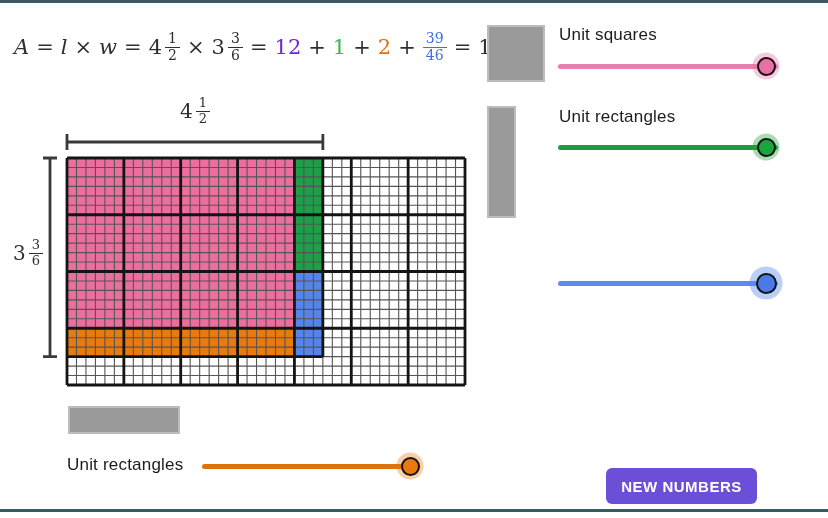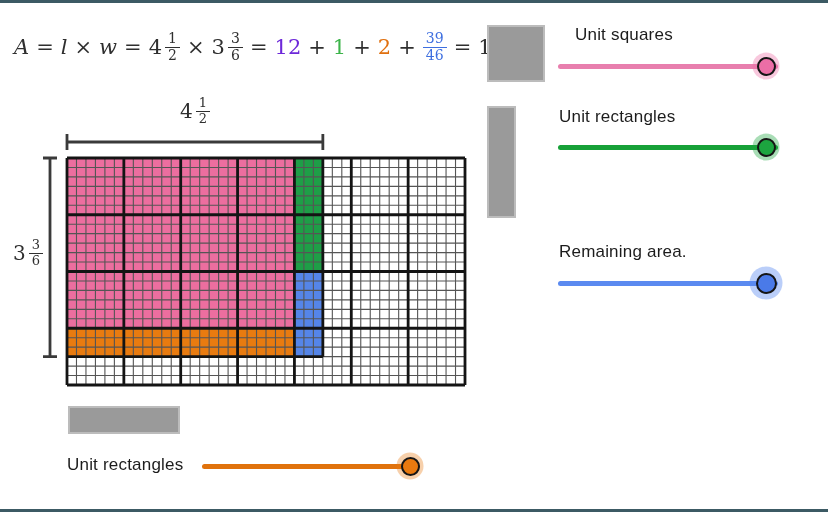--- a/index.html
+++ b/index.html
@@ -42,21 +42,21 @@
   }
 
   
   .swatch { position:absolute; background:var(--swatch,#9a9a9a); border:2px solid var(--swatch-border,#bcbcbc); }
   .swatch.square { left:487px; top:25px; width:58px; height:57px; }
   .swatch.vrect  { left:487px; top:106px; width:29px; height:112px; }
   .swatch.hrect  { left:68px;  top:406px; width:112px; height:28px; }
 
   
   .s-label { position:absolute; font-size:17px; color:#1c1c1c; letter-spacing:0.2px; }
-  .s-label.l1 { left:575px; top:25px;text-align:center; }
+  .s-label.l1 { left:559px; top:25px;text-align:center; }
   .s-label.l2 { left:559px; top:107px; }
   .s-label.l3 { left:559px; top:242px; }
   .s-label.l4 { left:67px;  top:455px; }
 
   
   .slider { position:absolute; }
   .slider .track { position:absolute; height:5px; border-radius:3px; background:var(--c,#999); top:0; left:0; right:0; }
   .slider .thumb { position:absolute; top:2.5px; transform:translate(-50%,-50%); width:27px; height:27px; }
   .slider .halo { position:absolute; inset:0; border-radius:50%; background:var(--halo,rgba(0,0,0,.2)); }
   .slider .knob { position:absolute; left:50%; top:50%; transform:translate(-50%,-50%);
@@ -152,21 +152,20 @@
       <span class="fd">6</span>
     </span>
   </div>
 
   <div class="swatch square"></div>
   <div class="swatch vrect"></div>
   <div class="swatch hrect"></div>
 
   <div class="s-label l1">Unit squares</div>
   <div class="s-label l2">Unit rectangles</div>
-  <div class="s-label l3">Remaining area.</div>
   <div class="s-label l4">Unit rectangles</div>
 
   <div class="slider s-pink" style="--c: #e87fae; --halo: rgba(236,110,166,0.38);">
     <div class="track"></div>
     <div class="thumb">
       <div class="halo"></div>
       <div class="knob" style="background: rgb(236, 110, 166);"></div>
     </div>
   </div>
   <div class="slider s-green" style="--c: #17a138; --halo: rgba(28,165,63,0.38);">
@@ -184,15 +183,16 @@
     </div>
   </div>
   <div class="slider s-orange" style="--c: #e0720c; --halo: rgba(232,121,15,0.35);">
     <div class="track"></div>
     <div class="thumb">
       <div class="halo"></div>
       <div class="knob" style="background: rgb(232, 121, 15);"></div>
     </div>
   </div>
 
+  <button class="new-numbers">NEW NUMBERS</button>
 
   <div class="frame-line bottom"></div>
 </div>
 
 </body></html>

